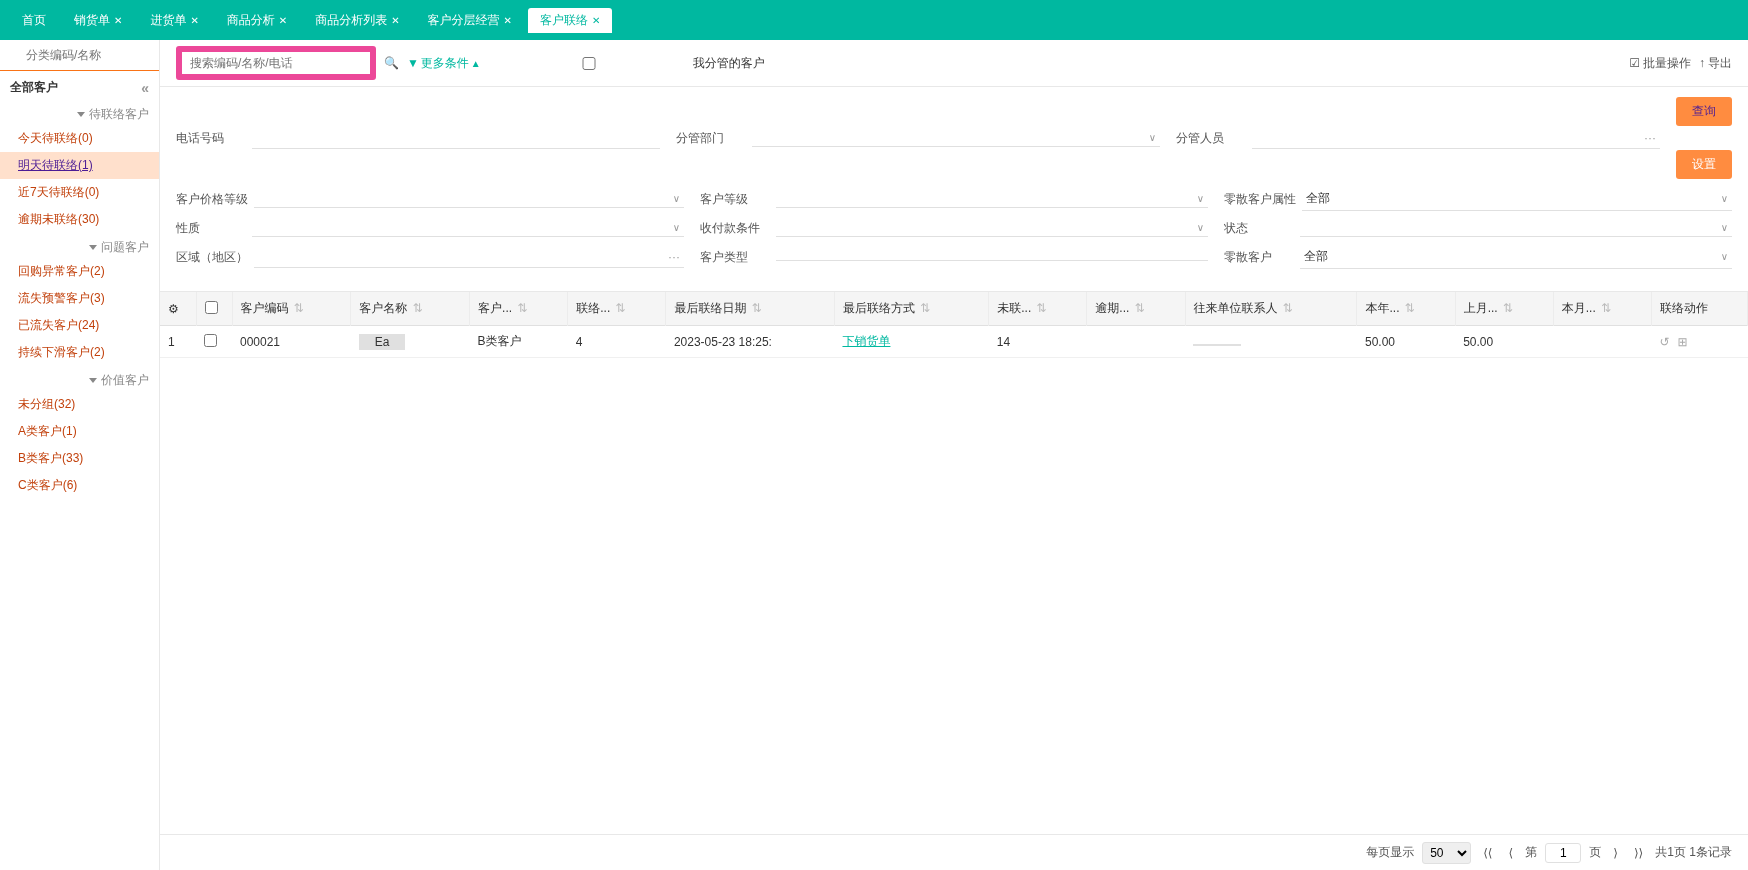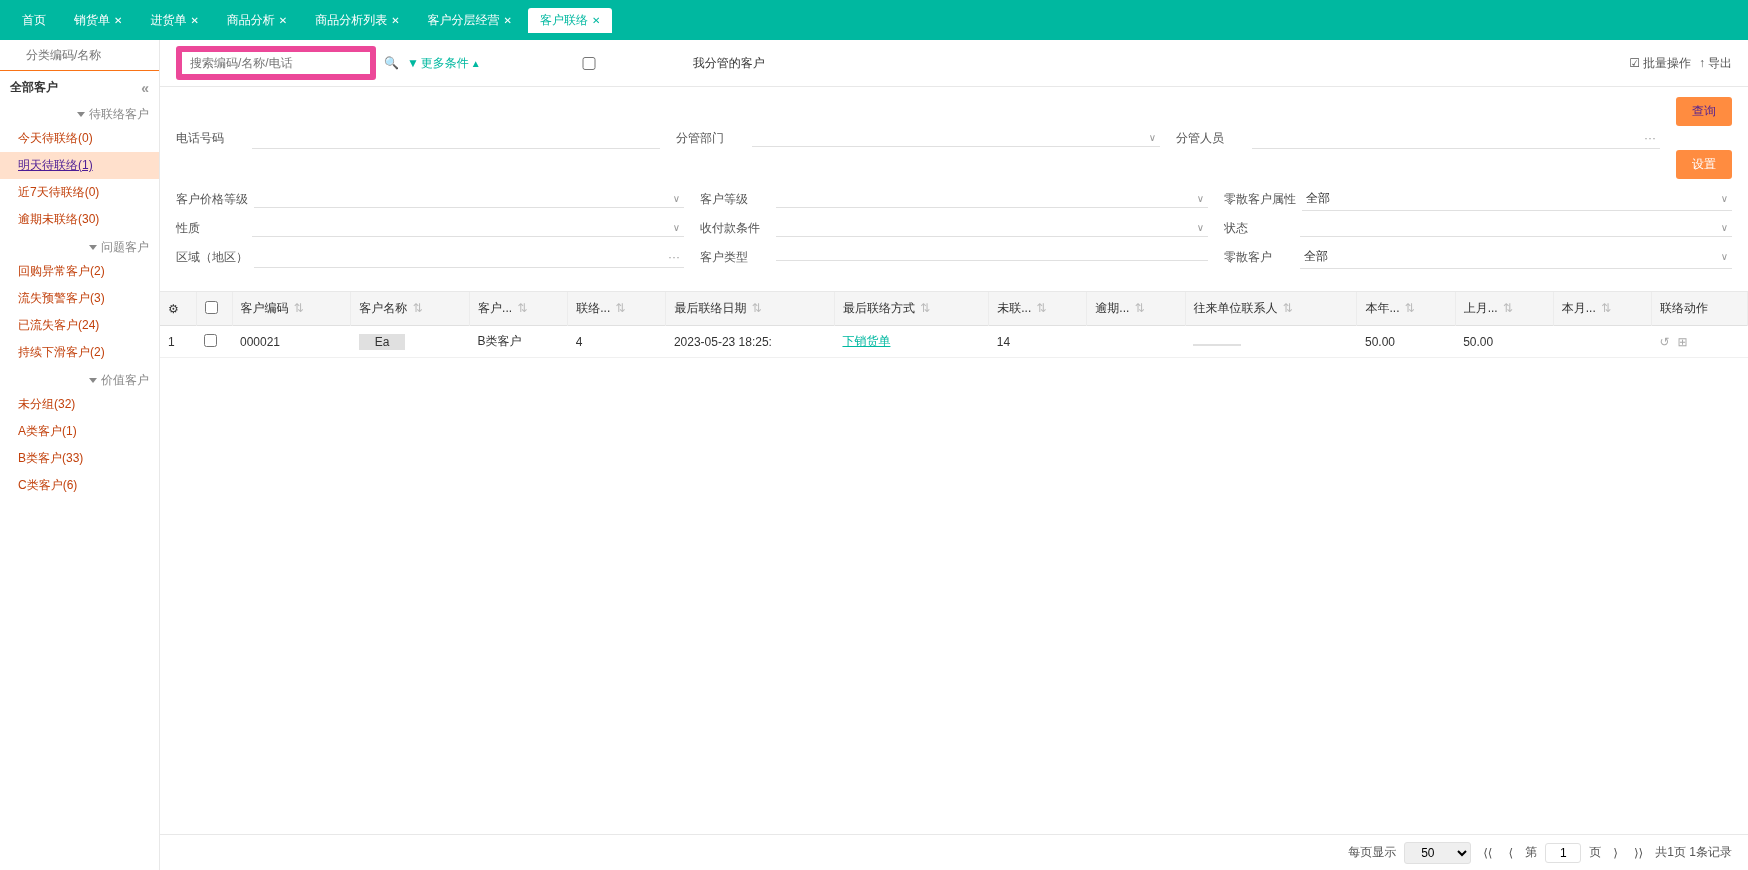--- a/index.html
+++ b/index.html
@@ -153,21 +153,21 @@
       background: #fff;
       border-top: 1px solid #e8e8e8;
       display: flex;
       align-items: center;
       justify-content: flex-end;
       padding: 0 16px;
       gap: 8px;
       color: #555;
     }
     .footer-select {
-      border: 1px solid #e0e0e0; border-radius: 3px; padding: 2px 12px; outline: none; font-size: 12px;
+      border: 1px solid #e0e0e0; border-radius: 3px; padding: 2px 3px; outline: none; font-size: 12px;
     }
     .page-btn {
       border: none; background: none; cursor: pointer; color: #555; padding: 2px 4px;
     }
     .page-btn:disabled { color: #ccc; cursor: default; }
     .page-input {
       border: 1px solid #e0e0e0; border-radius: 3px; padding: 2px 4px; width: 36px; text-align: center; outline: none;
     }
 
     

